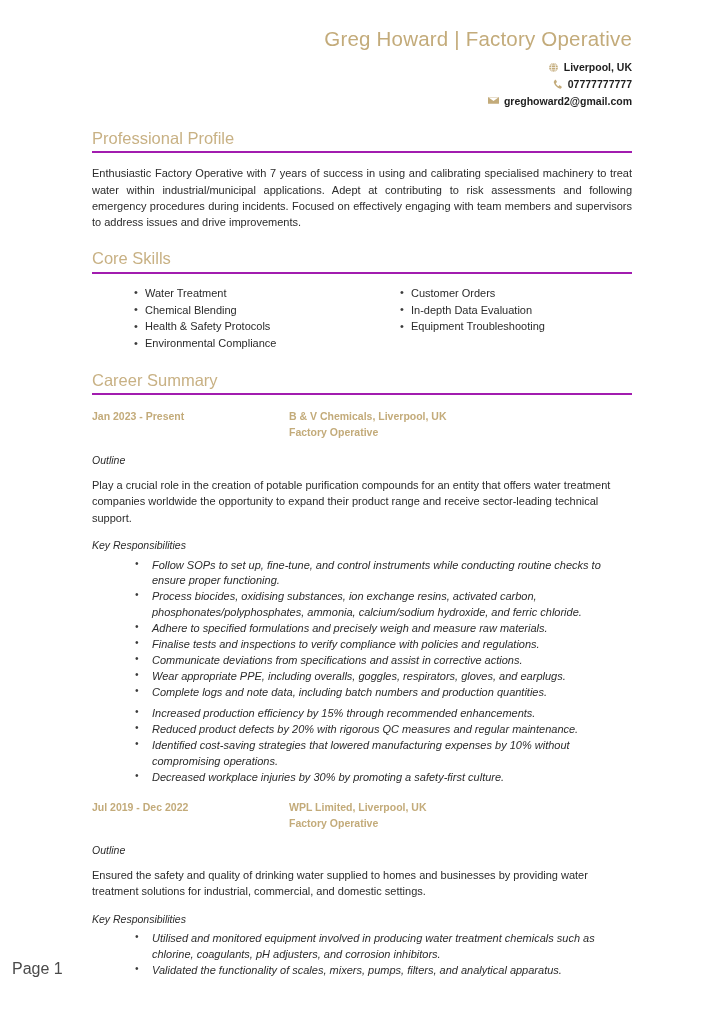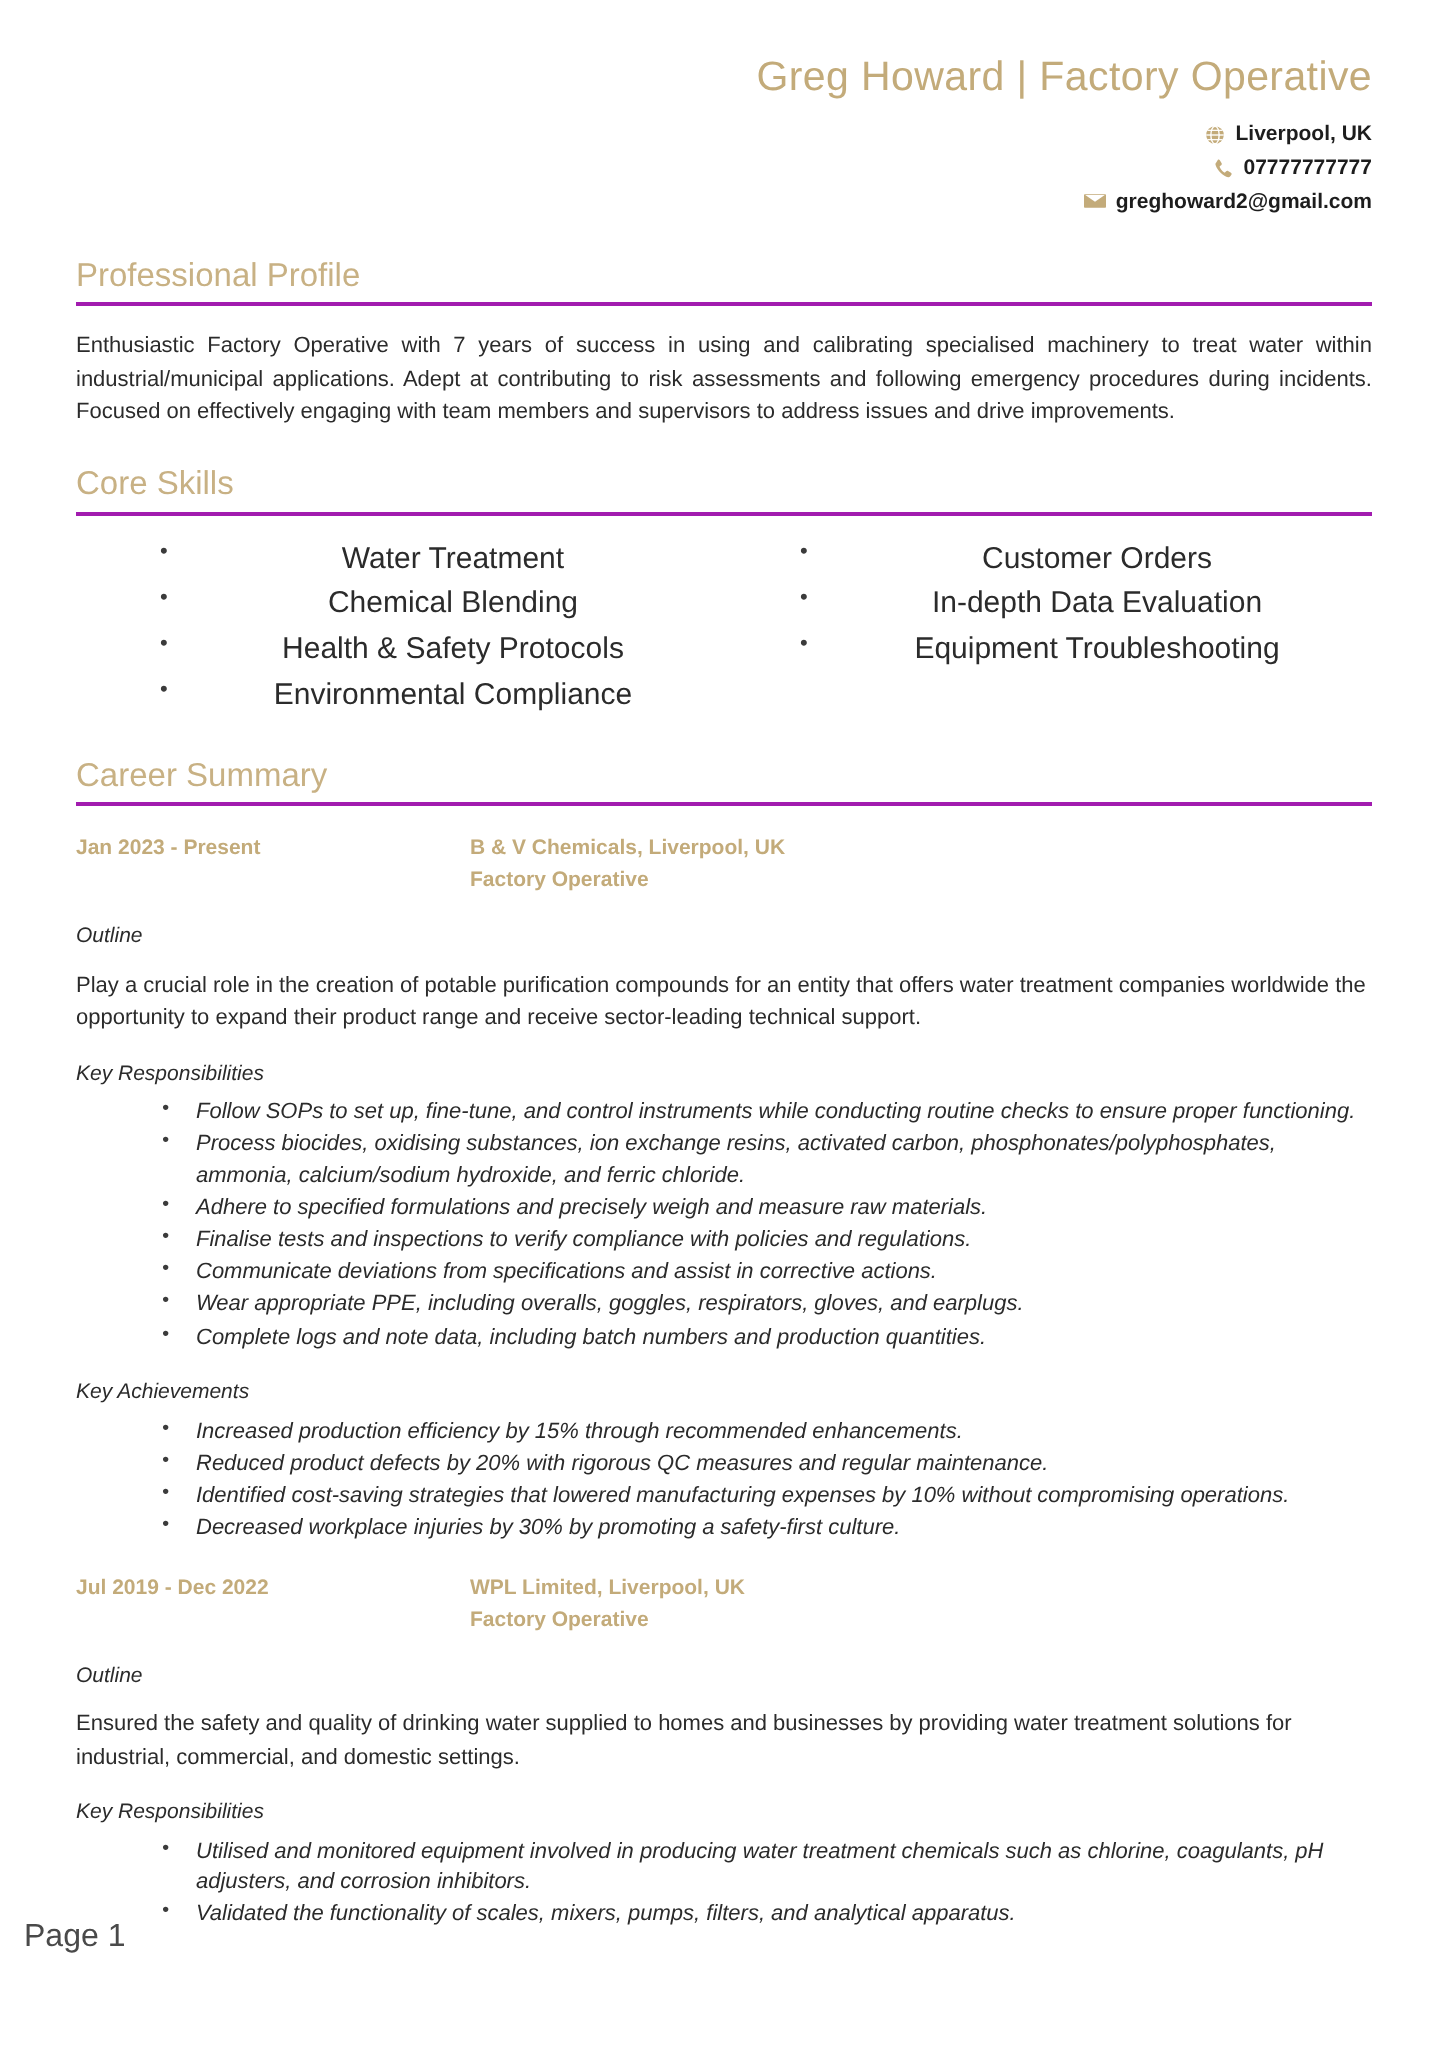--- a/index.html
+++ b/index.html
@@ -13,21 +13,21 @@
     font-family: "Liberation Sans", sans-serif;
     color: #2b2b2b;
     position: relative;
     overflow: hidden;
   }
   .page {
     position: relative;
     width: 724px;
     height: 1024px;
     box-sizing: border-box;
-    padding: 0 38px;
+    padding: 0 92px;
   }
 
   
   .header {
     padding-top: 26px;
     text-align: right;
   }
   .cand-name {
     color: #c3ab7a;
     font-size: 20.5px;
@@ -87,25 +87,24 @@
     display: flex;
   }
   .skills-col {
     width: 50%;
     box-sizing: border-box;
   }
   .skills-col.left { padding-left: 42px; }
   .skills-col.right { padding-left: 38px; }
   .skill-item {
     position: relative;
-    font-size: 15px;
+    font-size: 11px;
     line-height: 1.52;
     padding-left: 11px;
     color: #2b2b2b;
-    text-align: center;
   }
   .skill-item::before {
     content: "\2022";
     position: absolute;
     left: 0;
     top: -0.5px;
     font-size: 11px;
     color: #3b3b3b;
   }
 
@@ -261,21 +260,20 @@
       <ul class="job-list">
         <li>Follow SOPs to set up, fine-tune, and control instruments while conducting routine checks to ensure proper functioning.</li>
         <li>Process biocides, oxidising substances, ion exchange resins, activated carbon, phosphonates/polyphosphates, ammonia, calcium/sodium hydroxide, and ferric chloride.</li>
         <li>Adhere to specified formulations and precisely weigh and measure raw materials.</li>
         <li>Finalise tests and inspections to verify compliance with policies and regulations.</li>
         <li>Communicate deviations from specifications and assist in corrective actions.</li>
         <li>Wear appropriate PPE, including overalls, goggles, respirators, gloves, and earplugs.</li>
         <li>Complete logs and note data, including batch numbers and production quantities.</li>
       </ul>
 
-      <div class="sub-label">Key Achievements</div>
       <ul class="job-list">
         <li>Increased production efficiency by 15% through recommended enhancements.</li>
         <li>Reduced product defects by 20% with rigorous QC measures and regular maintenance.</li>
         <li>Identified cost-saving strategies that lowered manufacturing expenses by 10% without compromising operations.</li>
         <li>Decreased workplace injuries by 30% by promoting a safety-first culture.</li>
       </ul>
     </div>
 
     <div class="job">
       <div class="job-head">

